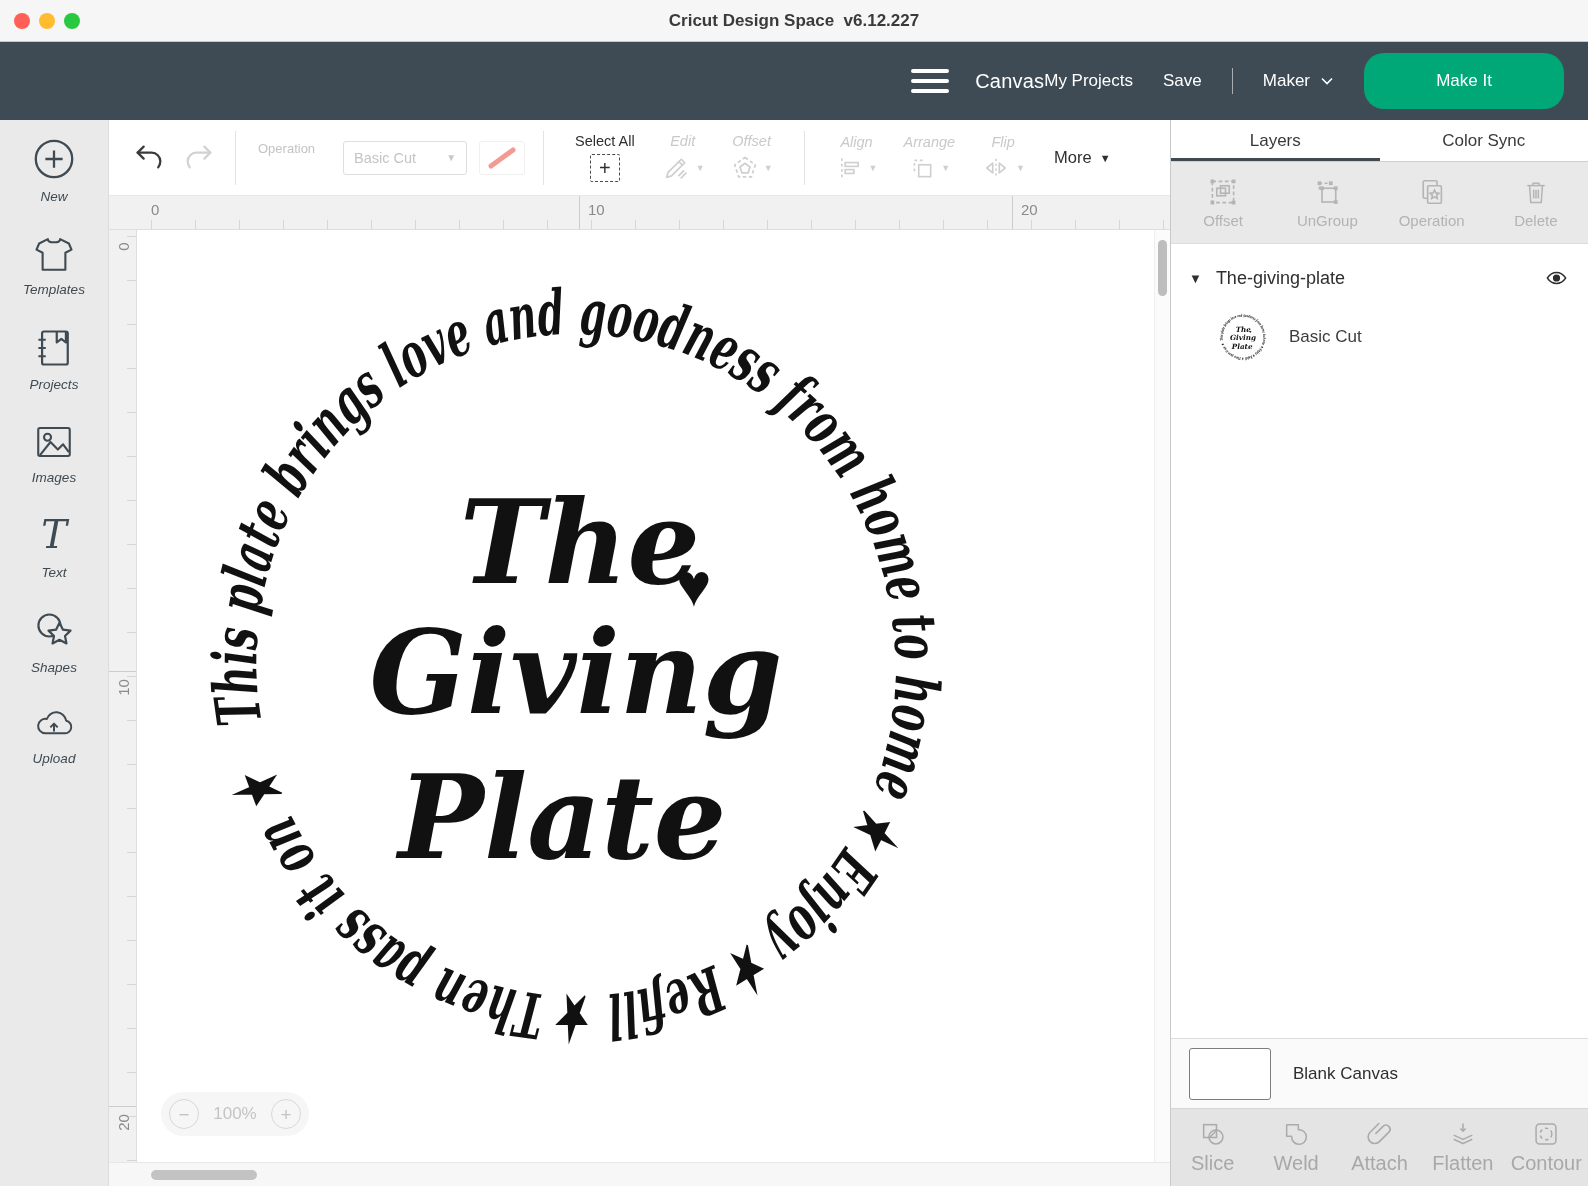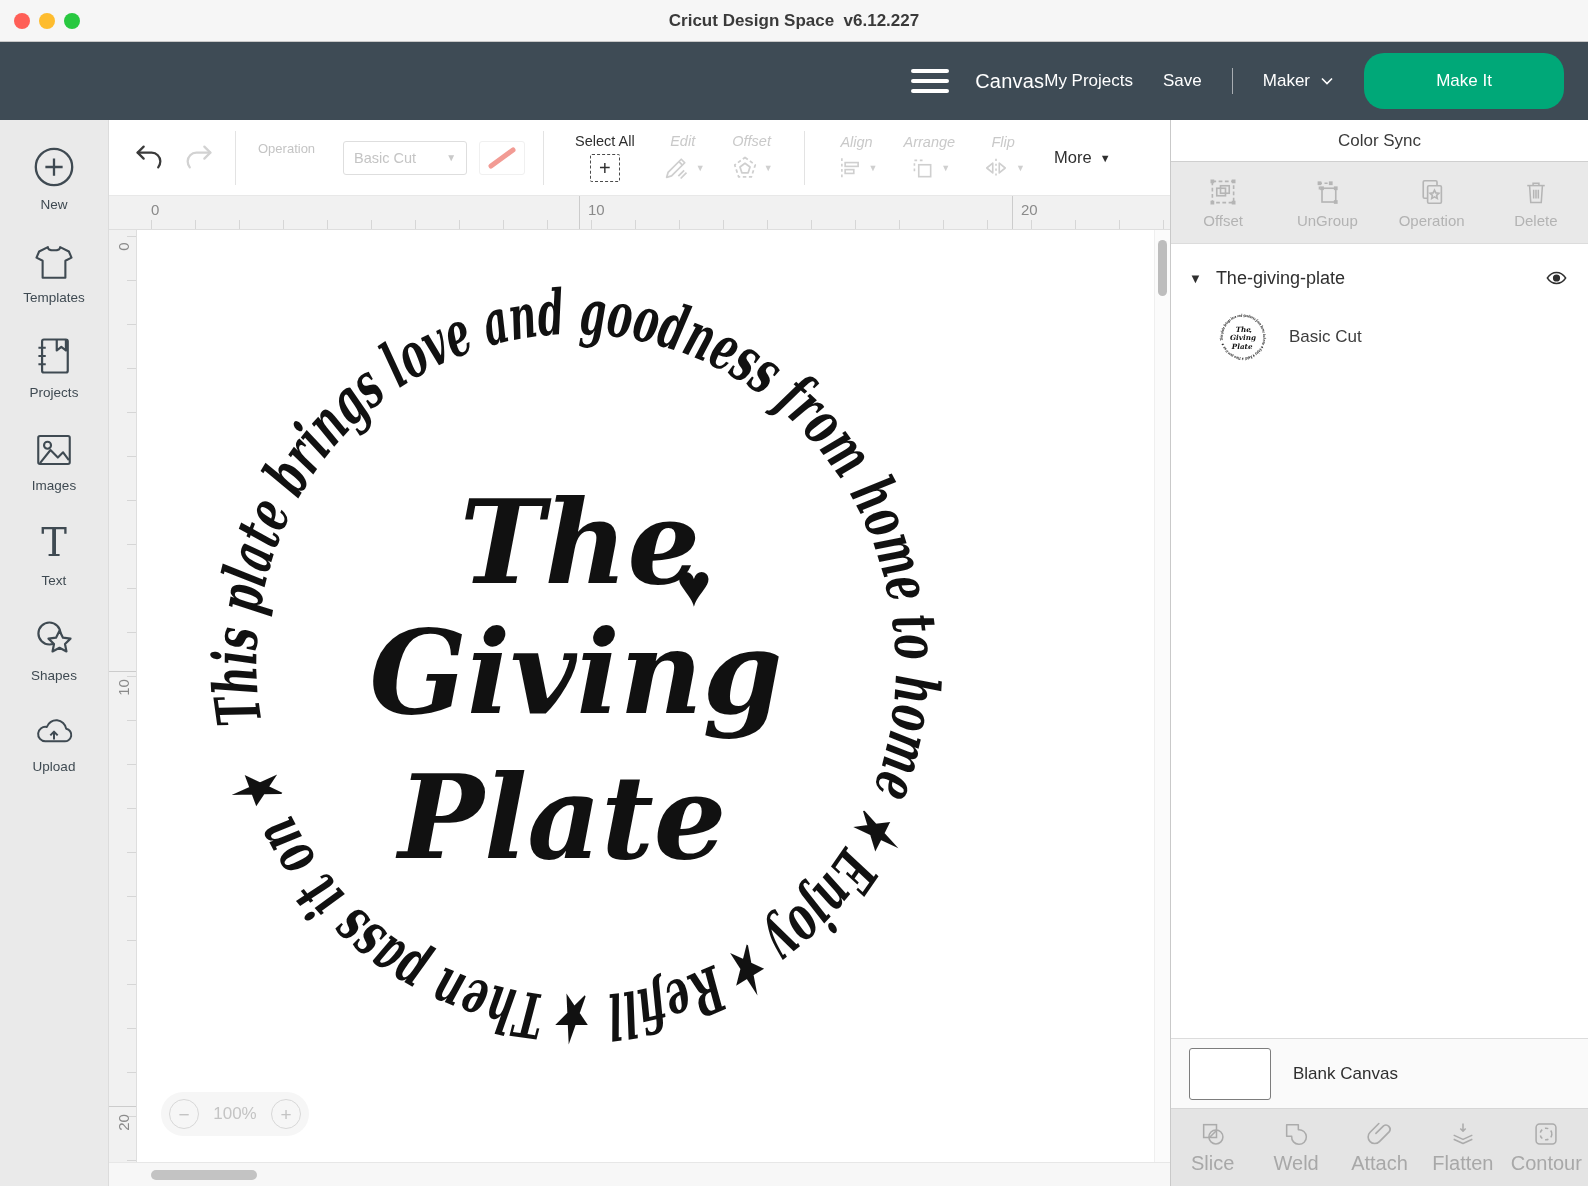--- a/index.html
+++ b/index.html
@@ -26,22 +26,22 @@
   .h-divider { width:1px; height:26px; background:rgba(255,255,255,.55); }
   .machine { display:flex; align-items:center; gap:10px; cursor:pointer; }
   .chev { width:14px; height:14px; }
   .make-it { width:200px; height:56px; border:none; border-radius:20px; color:#fff;
              font-size:17px; font-family:inherit; cursor:pointer; }
 
   
   .app { display:flex; height:1066px; }
 
   
-  .sidebar { width:108px; background:#eaeaea; padding-top:24px; display:flex;
-             flex-direction:column; align-items:center; color:#3f4a52; }
+  .sidebar { width:108px; background:#eaeaea; padding-top:16px; display:flex;
+             flex-direction:column; align-items:center; color:#3f4a52;font-style:italic; }
   .side-item { display:flex; flex-direction:column; align-items:center; gap:7px;
                margin-bottom:29px; cursor:pointer; width:100%; }
   .side-item .lbl { font-size:13.5px; }
   .side-item svg { display:block; }
 
   
   .canvas-col { width:1062px; display:flex; flex-direction:column; background:#fff;
                 border-left:1px solid #dcdcdc; }
 
   
@@ -374,20 +374,21 @@
       </div>
     </div>
 
     <div class="hscroll">
       <div class="thumb"></div>
     </div>
   </div>
 
   <div class="panel">
     <div class="tabs">
+      <div class="tab active">Layers</div>
       <div class="tab">Color Sync</div>
     </div>
 
     <div class="panel-actions">
       <div class="pa-item">
         <svg width="30" height="30" viewBox="0 0 24 24" fill="none" stroke="currentColor" stroke-width="1.3">
             <rect x="3.5" y="3.5" width="17" height="17" stroke-dasharray="3 2"></rect>
             <rect x="2" y="2" width="3" height="3" fill="currentColor" stroke="none"></rect>
             <rect x="19" y="2" width="3" height="3" fill="currentColor" stroke="none"></rect>
             <rect x="2" y="19" width="3" height="3" fill="currentColor" stroke="none"></rect>

